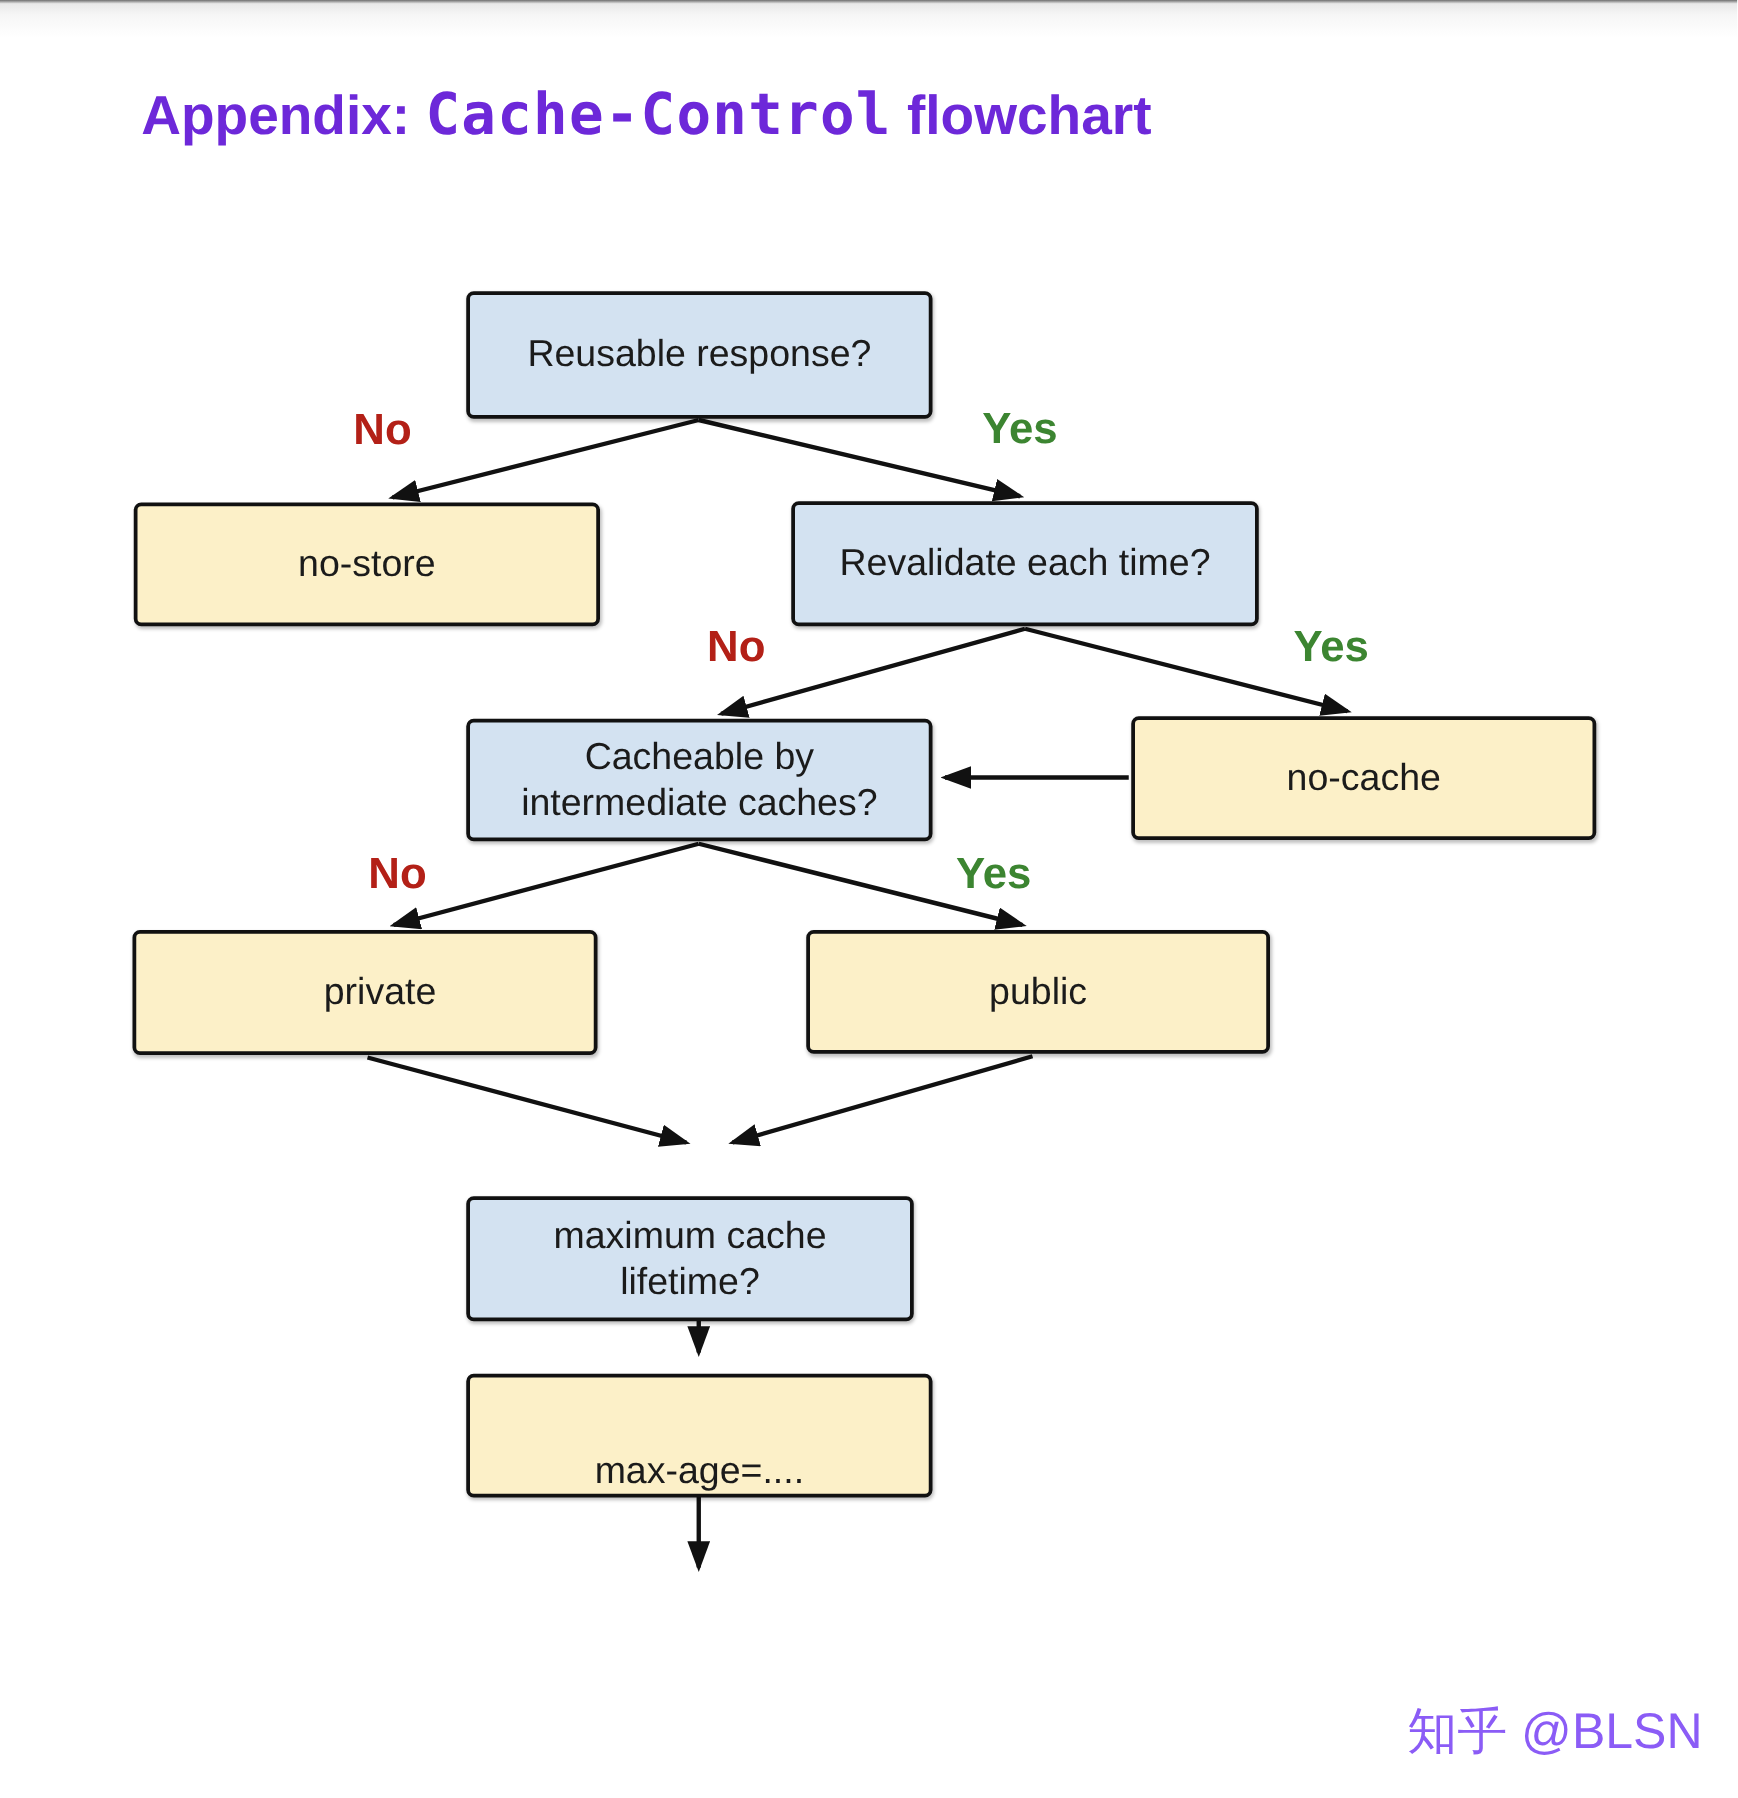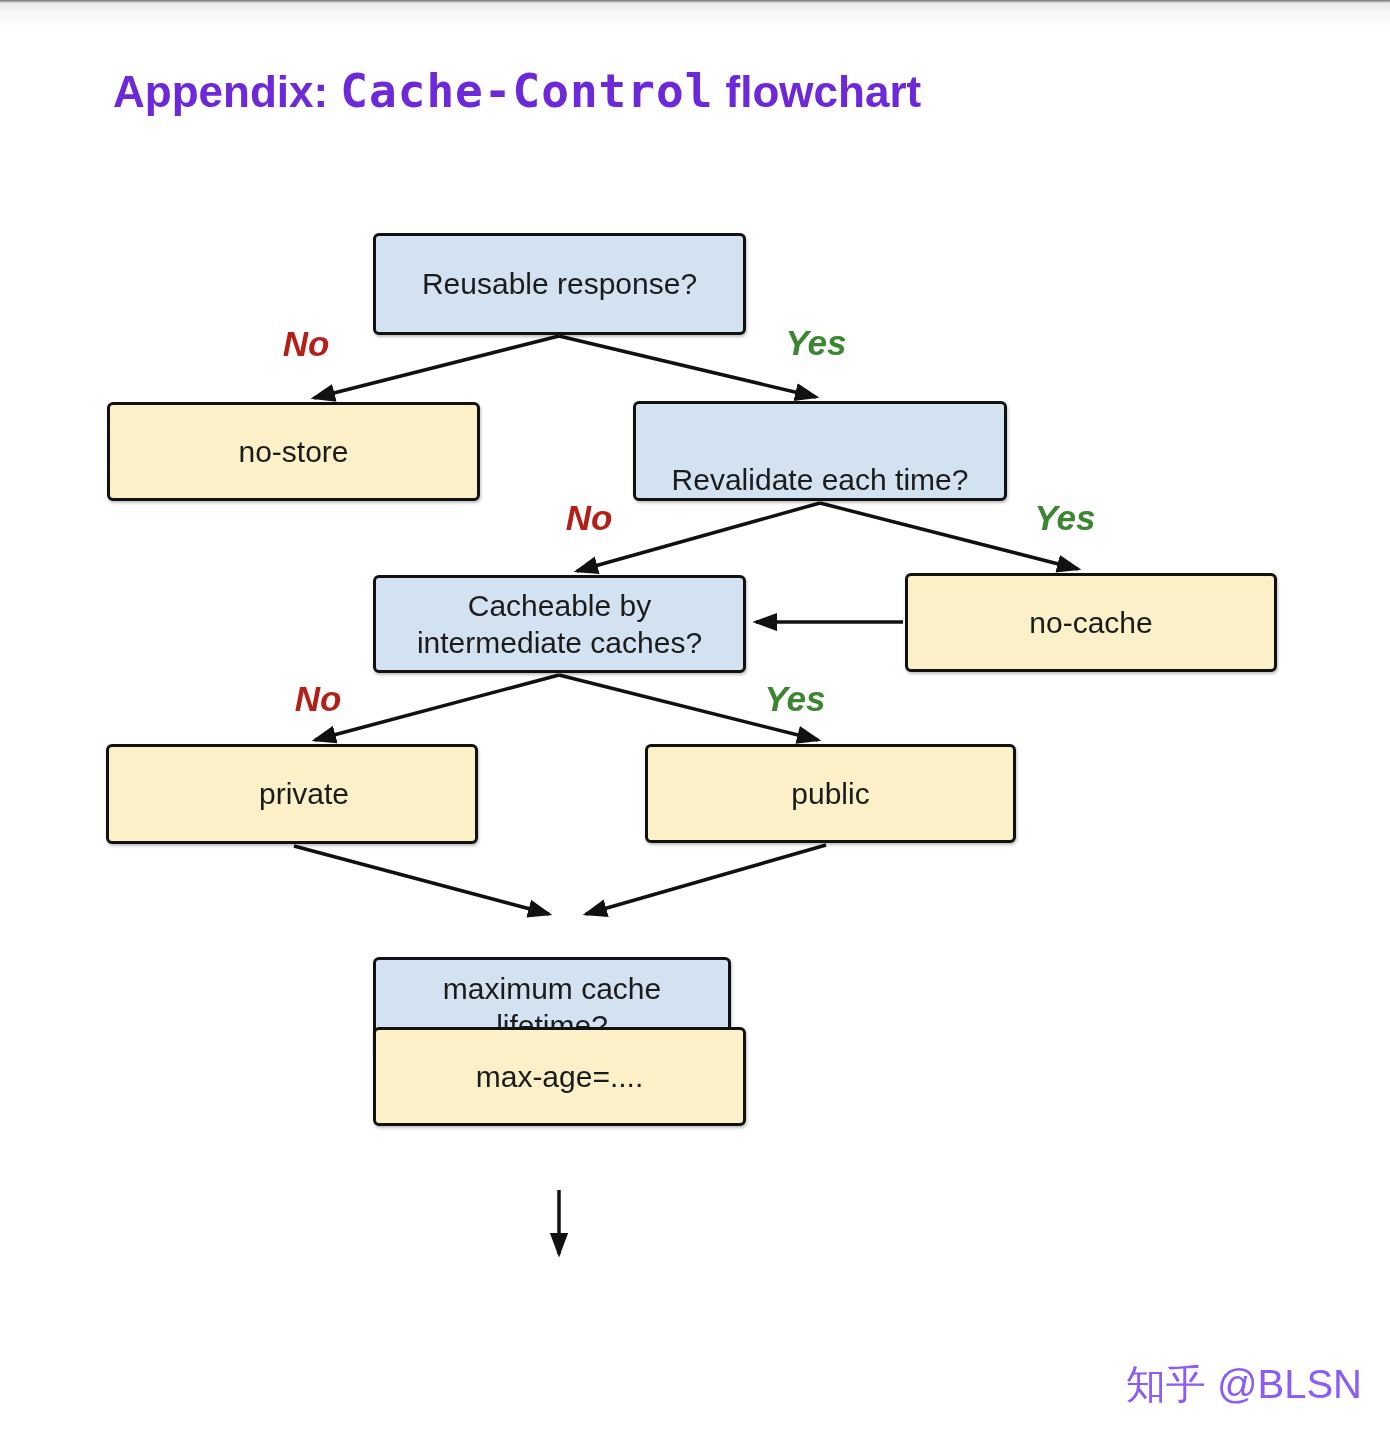--- a/index.html
+++ b/index.html
@@ -59,21 +59,20 @@
   .node.decision  { background: var(--decision-fill, #d3e2f1); }
   .node.directive { background: var(--directive-fill, #fcf0c8); }
   .node.action    { background: var(--action-fill, #d9e8d3); }
 
   .edge-label {
     position: absolute;
     transform: translate(-50%, -50%);
     font-size: 35px;
     font-weight: 700;
     white-space: nowrap;
-    font-style: italic;
   }
   .edge-label.no  { color: var(--no-label, #b32017); }
   .edge-label.yes { color: var(--yes-label, #3c8531); }
 
   svg.arrows {
     position: absolute;
     left: 0; top: 0;
     pointer-events: none;
   }
   svg.arrows line {
@@ -119,21 +118,21 @@
   </svg>
 
   <div class="node decision" style="left:373px; top:233px; width:373px; height:102px;">
     <span class="label">Reusable response?</span>
   </div>
 
   <div class="node directive" style="left:107px; top:402px; width:373px; height:99px;">
     <span class="label">no-store</span>
   </div>
 
-  <div class="node decision" style="left:633px; top:401px; width:374px; height:100px;align-items:flex-end;">
+  <div class="node decision" style="left:633px; top:401px; width:374px; height:100px;">
     <span class="label">Revalidate each time?</span>
   </div>
 
   <div class="node decision" style="left:373px; top:575px; width:373px; height:98px;">
     <span class="label">Cacheable by
 intermediate caches?</span>
   </div>
 
   <div class="node directive" style="left:905px; top:573px; width:372px; height:99px;">
     <span class="label">no-cache</span>
@@ -145,21 +144,21 @@
 
   <div class="node directive" style="left:645px; top:744px; width:371px; height:99px;">
     <span class="label">public</span>
   </div>
 
   <div class="node decision" style="left:373px; top:957px; width:358px; height:100px;">
     <span class="label">maximum cache
 lifetime?</span>
   </div>
 
-  <div class="node directive" style="left:373px; top:1027px; width:373px; height:99px;">
+  <div class="node directive" style="left:373px; top:1099px; width:373px; height:99px;align-items:flex-end;">
     <span class="label">max-age=....</span>
   </div>
 
 
   <div class="edge-label no" style="left:306px;  top:344px;">No</div>
   <div class="edge-label yes" style="left:816px;  top:343px;">Yes</div>
   <div class="edge-label no" style="left:589px;  top:518px;">No</div>
   <div class="edge-label yes" style="left:1065px; top:518px;">Yes</div>
   <div class="edge-label no" style="left:318px;  top:699px;">No</div>
   <div class="edge-label yes" style="left:795px;  top:699px;">Yes</div>

